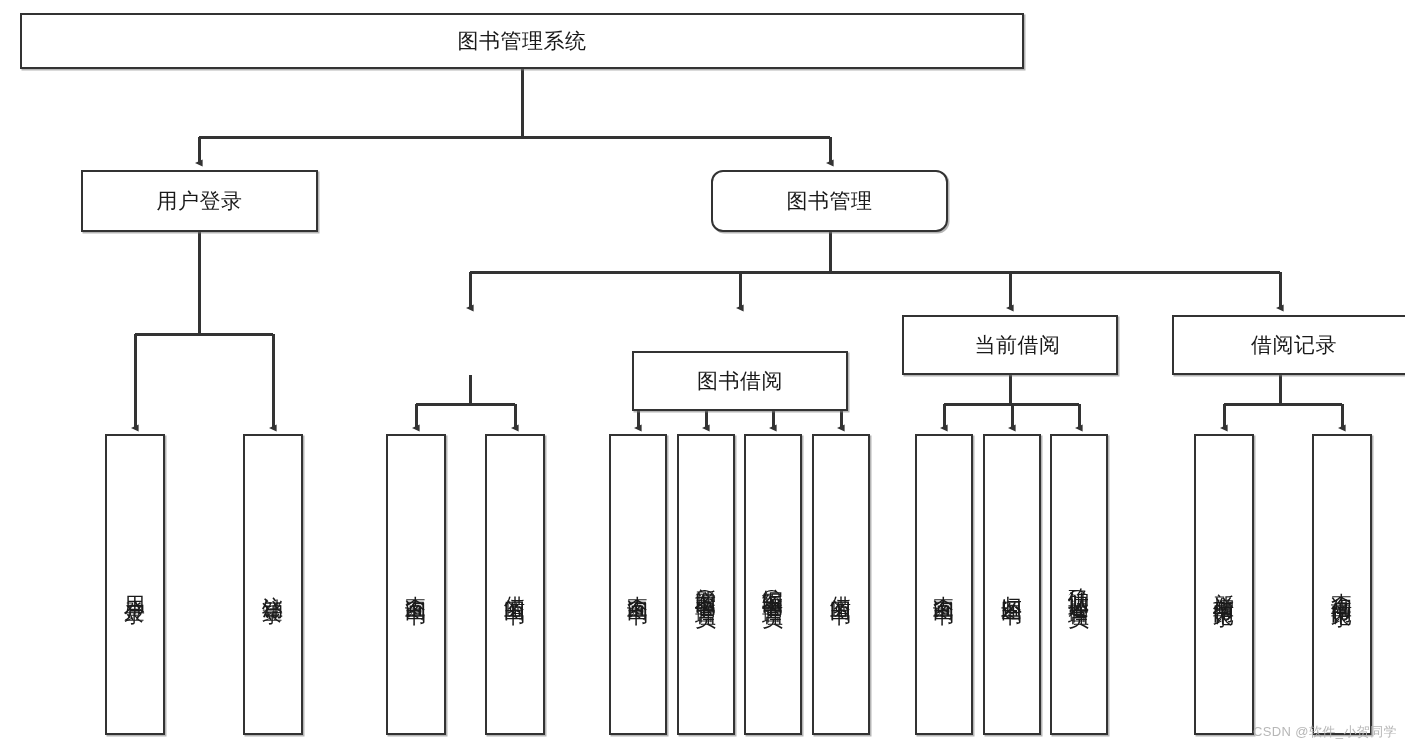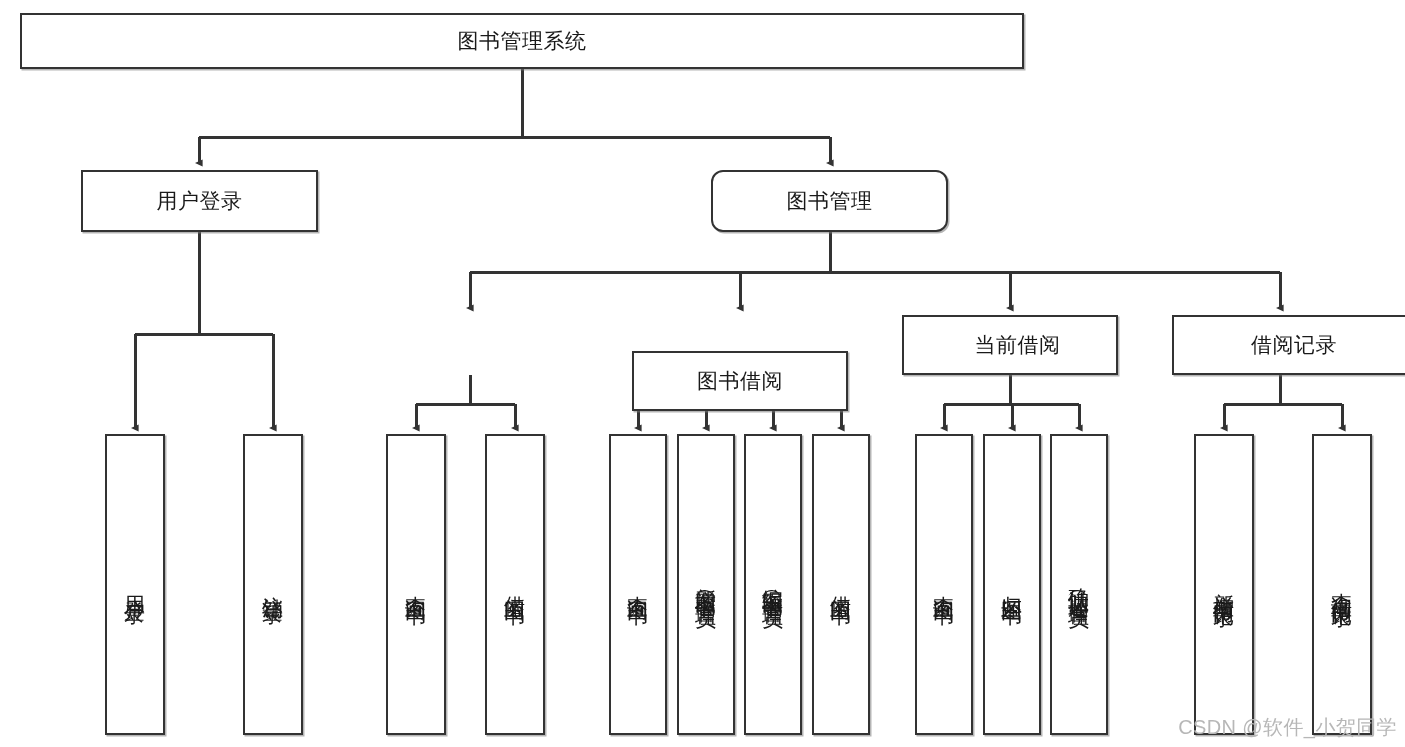--- a/index.html
+++ b/index.html
@@ -54,21 +54,21 @@
     color: #1a1a1a;
     letter-spacing: 3px;
     line-height: 1;
     text-align: center;
     white-space: nowrap;
   }
   #watermark {
     position: absolute;
     right: 8px;
     bottom: 6px;
-    font-size: 20px;
+    font-size: 13px;
     color: #b7b7b7;
     letter-spacing: 0.4px;
     white-space: nowrap;
     pointer-events: none;
   }
 </style>
 </head>
 <body>
 
 <div id="diagram-root">

